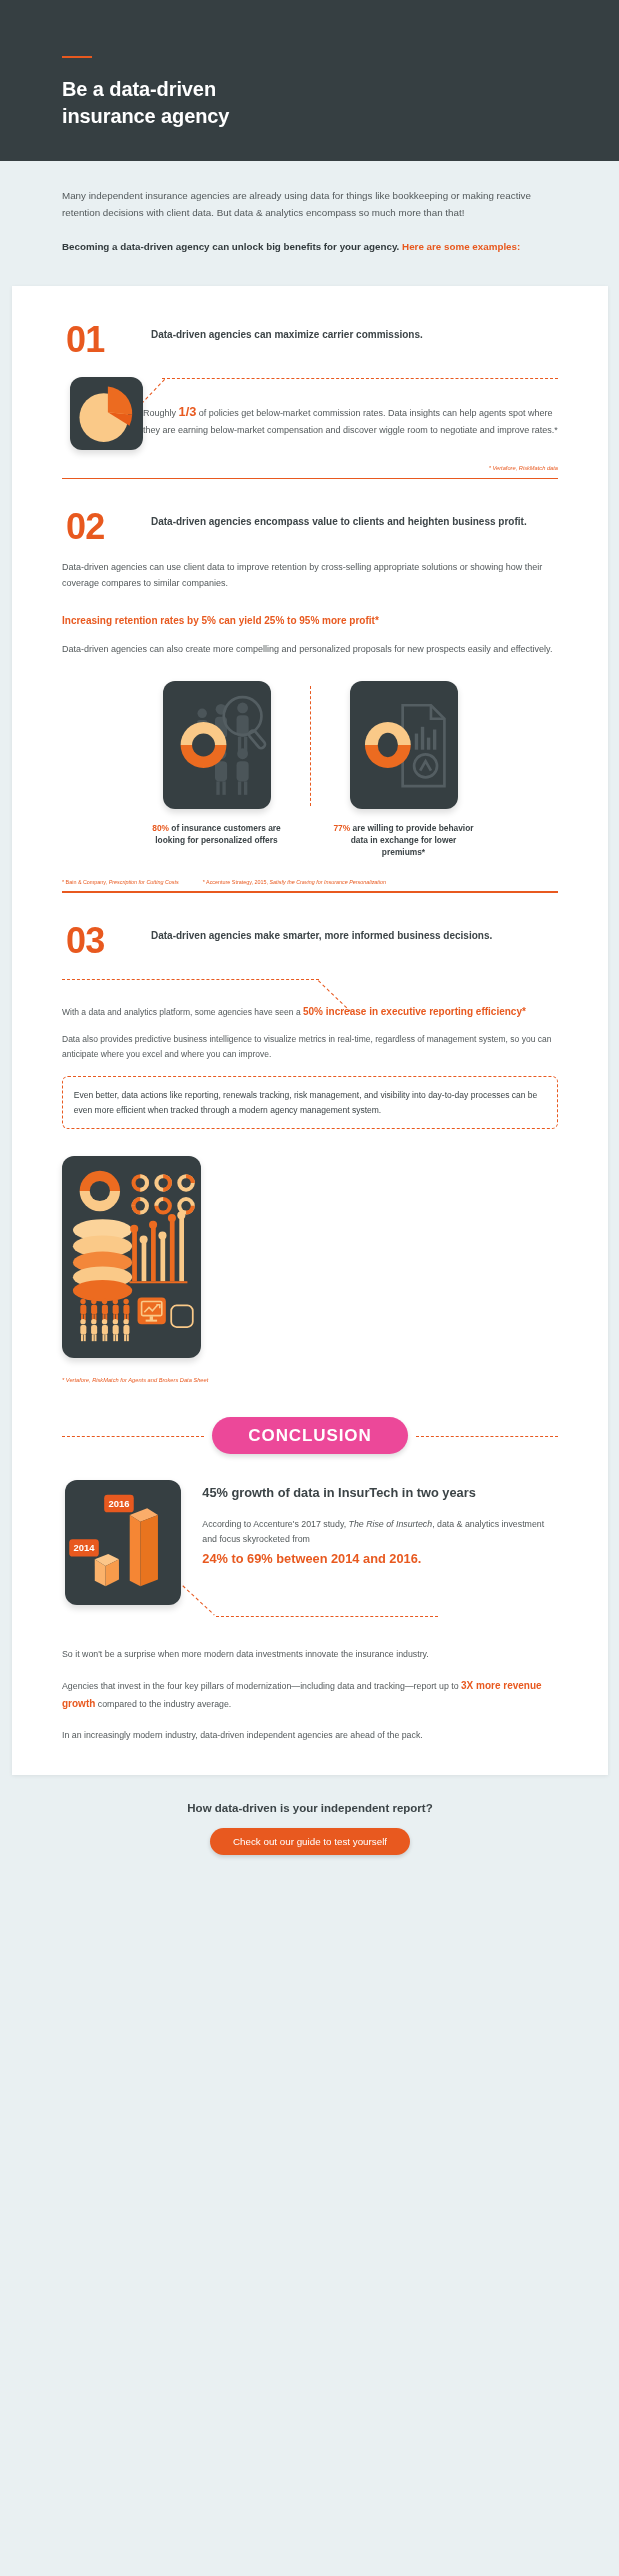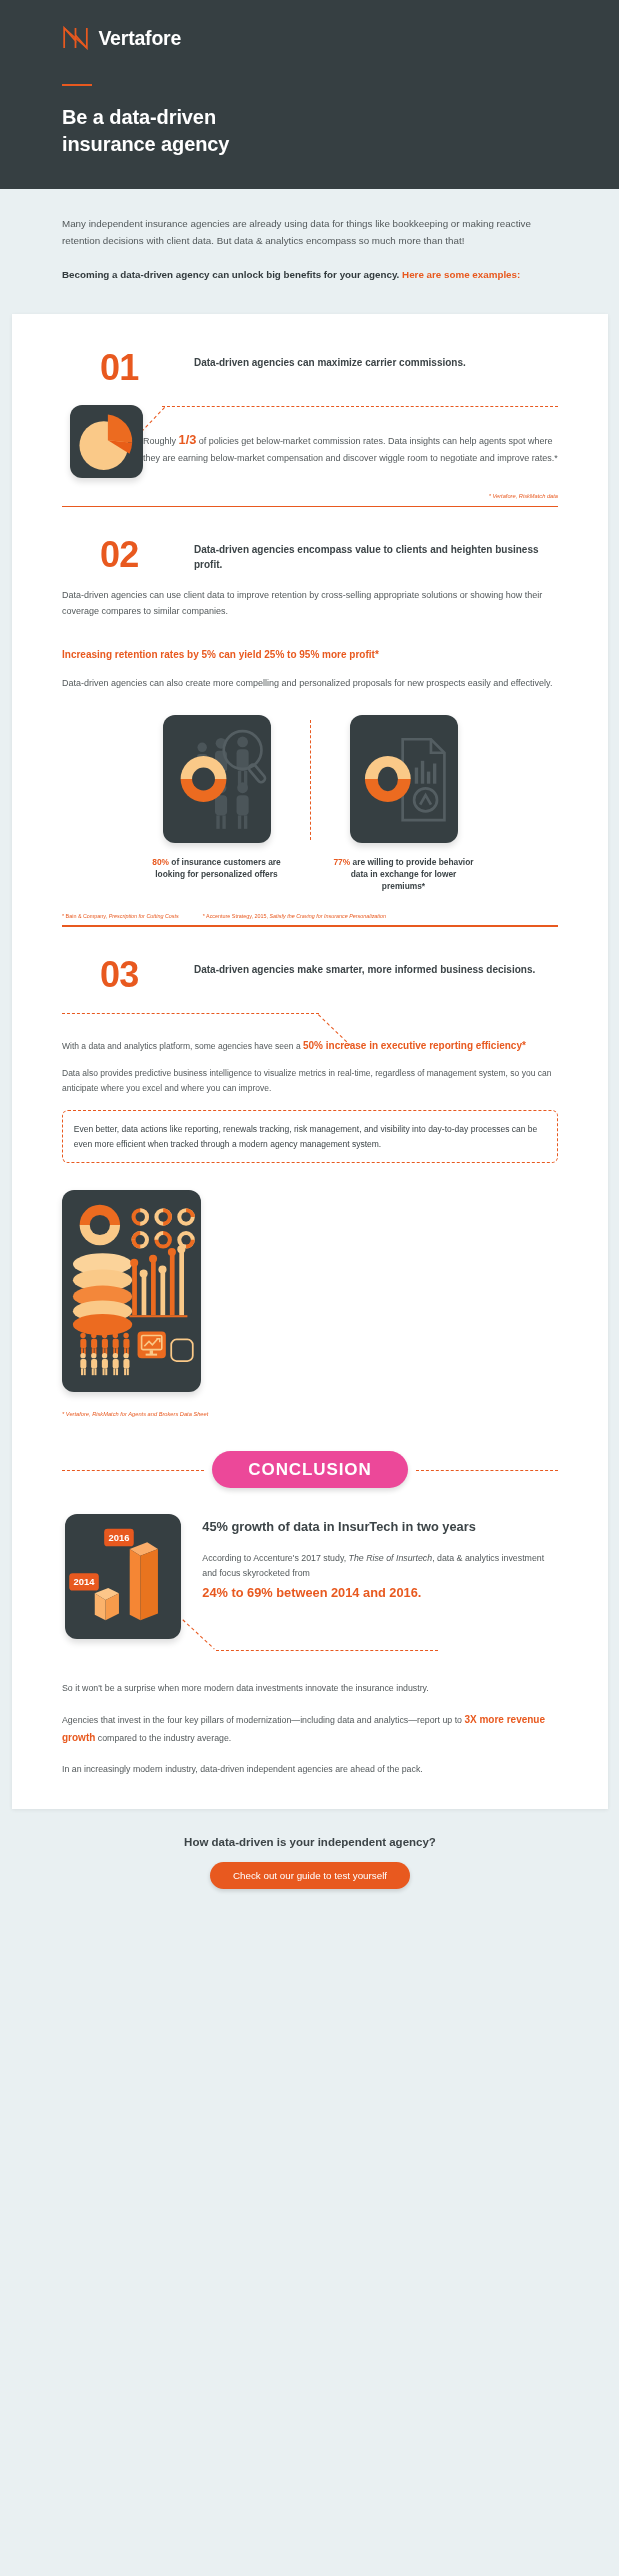--- a/index.html
+++ b/index.html
@@ -47,21 +47,21 @@
   .card {
     background: #ffffff;
     margin: 0 12px;
     padding: 36px 0 31px 0;
     box-shadow: 0 1.3px 4px rgba(0,0,0,0.07);
     position: relative;
   }
   .inner { padding: 0 50px; }
 
   
-  .sec-head { display: flex; align-items: flex-start; gap: 33px; margin-bottom: 6.7px; margin-left: 34px; }
+  .sec-head { display: flex; align-items: flex-start; gap: 24px; margin-bottom: 6.7px; }
   .sec-num {
     color: #e8591f; font-size: 36px; font-weight: bold;
     line-height: 1; letter-spacing: -0.7px; flex: 0 0 auto; width: 65px;
     padding-left: 4px;
   }
   .sec-title {
     color: #3c4447; font-size: 10px; font-weight: bold;
     line-height: 1.5; padding-top: 4.7px;
   }
 
@@ -164,31 +164,20 @@
     border-radius: 15px; padding: 8px 23px;
     font-size: 9.8px; font-weight: normal; cursor: pointer;
     box-shadow: 0 2px 4px rgba(0,0,0,0.15);
     font-family: "Liberation Sans", sans-serif;
   }
 </style>
 </head>
 <body>
 
 <div class="header">
-  <div class="logo-row">
-    <svg class="logo-mark" viewBox="0 0 40 36">
-      <g fill="none" stroke="#e8591f" stroke-width="2.6">
-        <path d="M3 33 L3 3 L20 22 L20 3"></path>
-        <path d="M20 33 L20 22"></path>
-        <path d="M37 3 L37 33 L20 14"></path>
-        <path d="M3 3 L37 33" stroke-width="2.2"></path>
-      </g>
-    </svg>
-    <span class="logo-word">Vertafore</span>
-  </div>
   <div class="rule-short"></div>
   <div class="header-title">
     <div>Be a data-driven</div>
     <div>insurance agency</div>
   </div>
 </div>
 
 <div class="intro">
   <p>Many independent insurance agencies are already using data for things like bookkeeping or making reactive retention decisions with client data. But data &amp; analytics encompass so much more than that!</p>
   <p class="lead-bold">
@@ -228,21 +217,21 @@
     <div class="sec-divider"></div>
   </div>
 
   <div class="inner" style="margin-top:30px">
     <div class="sec-head">
       <div class="sec-num">02</div>
       <div class="sec-title">Data-driven agencies encompass value to clients and heighten business profit.</div>
     </div>
 
     <p class="body-text" style="margin-top:15px">Data-driven agencies can use client data to improve retention by cross-selling appropriate solutions or showing how their coverage compares to similar companies.</p>
-    <p class="hl-line" style="margin-top:27px">Increasing retention rates by 5% can yield 25% to 95% more profit*</p>
+    <p class="hl-line" style="margin-top:21px">Increasing retention rates by 5% can yield 25% to 95% more profit*</p>
     <p class="body-text" style="margin-top:13.5px">Data-driven agencies can also create more compelling and personalized proposals for new prospects easily and effectively.</p>
 
     <div class="two-cards">
       <div class="vert-dash"></div>
 
       <div class="card-col">
         <div class="tile">
           <svg viewBox="0 0 160 190" width="108" height="128">
             <g fill="#4b5559">
               <circle cx="58" cy="48" r="7"></circle>
@@ -529,24 +518,24 @@
         <div class="concl-body">
           <span>According to Accenture's 2017 study, </span><i>The Rise of Insurtech</i><span>, data &amp; analytics investment and focus skyrocketed from</span>
         </div>
         <div class="concl-stat">24% to 69% between 2014 and 2016.</div>
       </div>
     </div>
 
     <div class="outro" style="margin-top:42px">
       <p>So it won't be a surprise when more modern data investments innovate the insurance industry.</p>
       <p>
-        <span>Agencies that invest in the four key pillars of modernization—including data and analytics—report up to </span><span class="x3">3X more revenue growth</span><span> compared to the industry average.</span>
+        <span>Agencies that invest in the four key pillars of modernization—including data and tracking—report up to </span><span class="x3">3X more revenue growth</span><span> compared to the industry average.</span>
       </p>
       <p>In an increasingly modern industry, data-driven independent agencies are ahead of the pack.</p>
     </div>
   </div>
 </div>
 
 <div class="footer">
-  <div class="footer-q">How data-driven is your independent agency?</div>
+  <div class="footer-q">How data-driven is your independent report?</div>
   <button class="footer-btn">Check out our  guide to test yourself</button>
 </div>
 
 
 </body></html>

